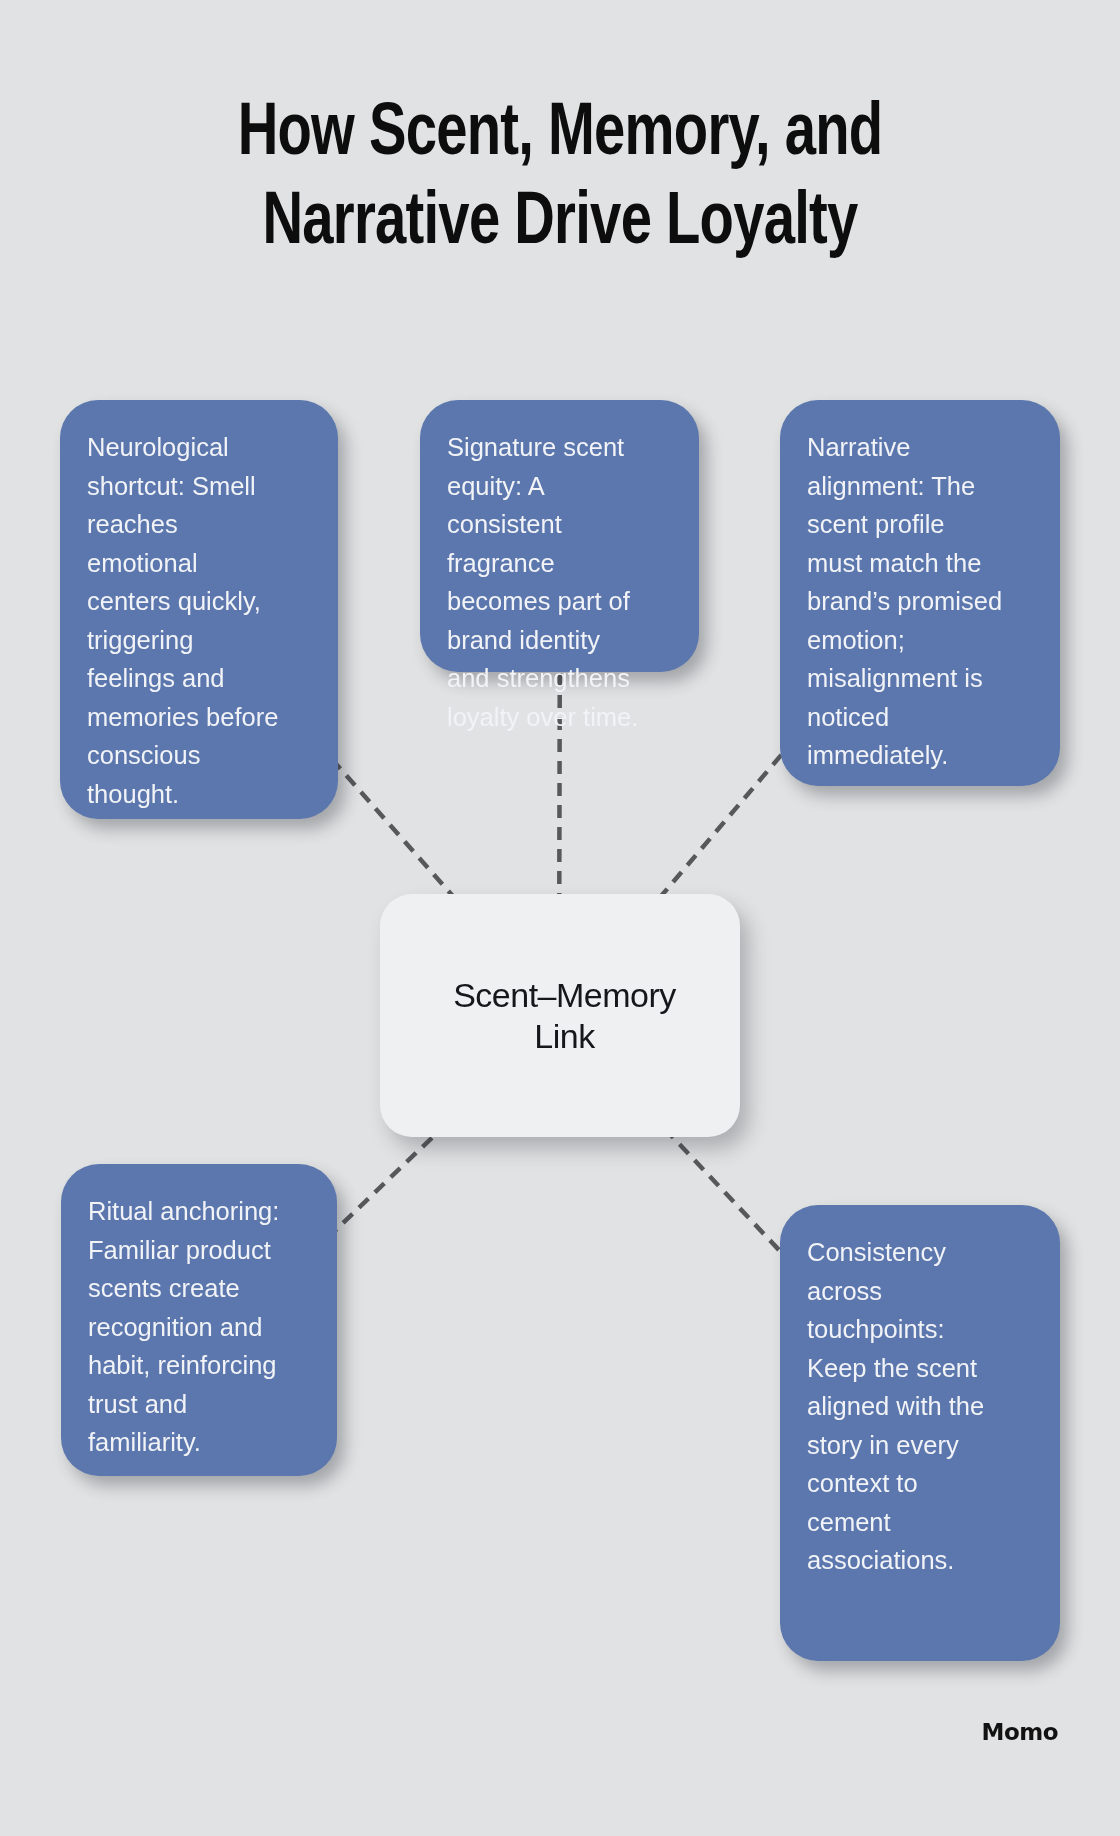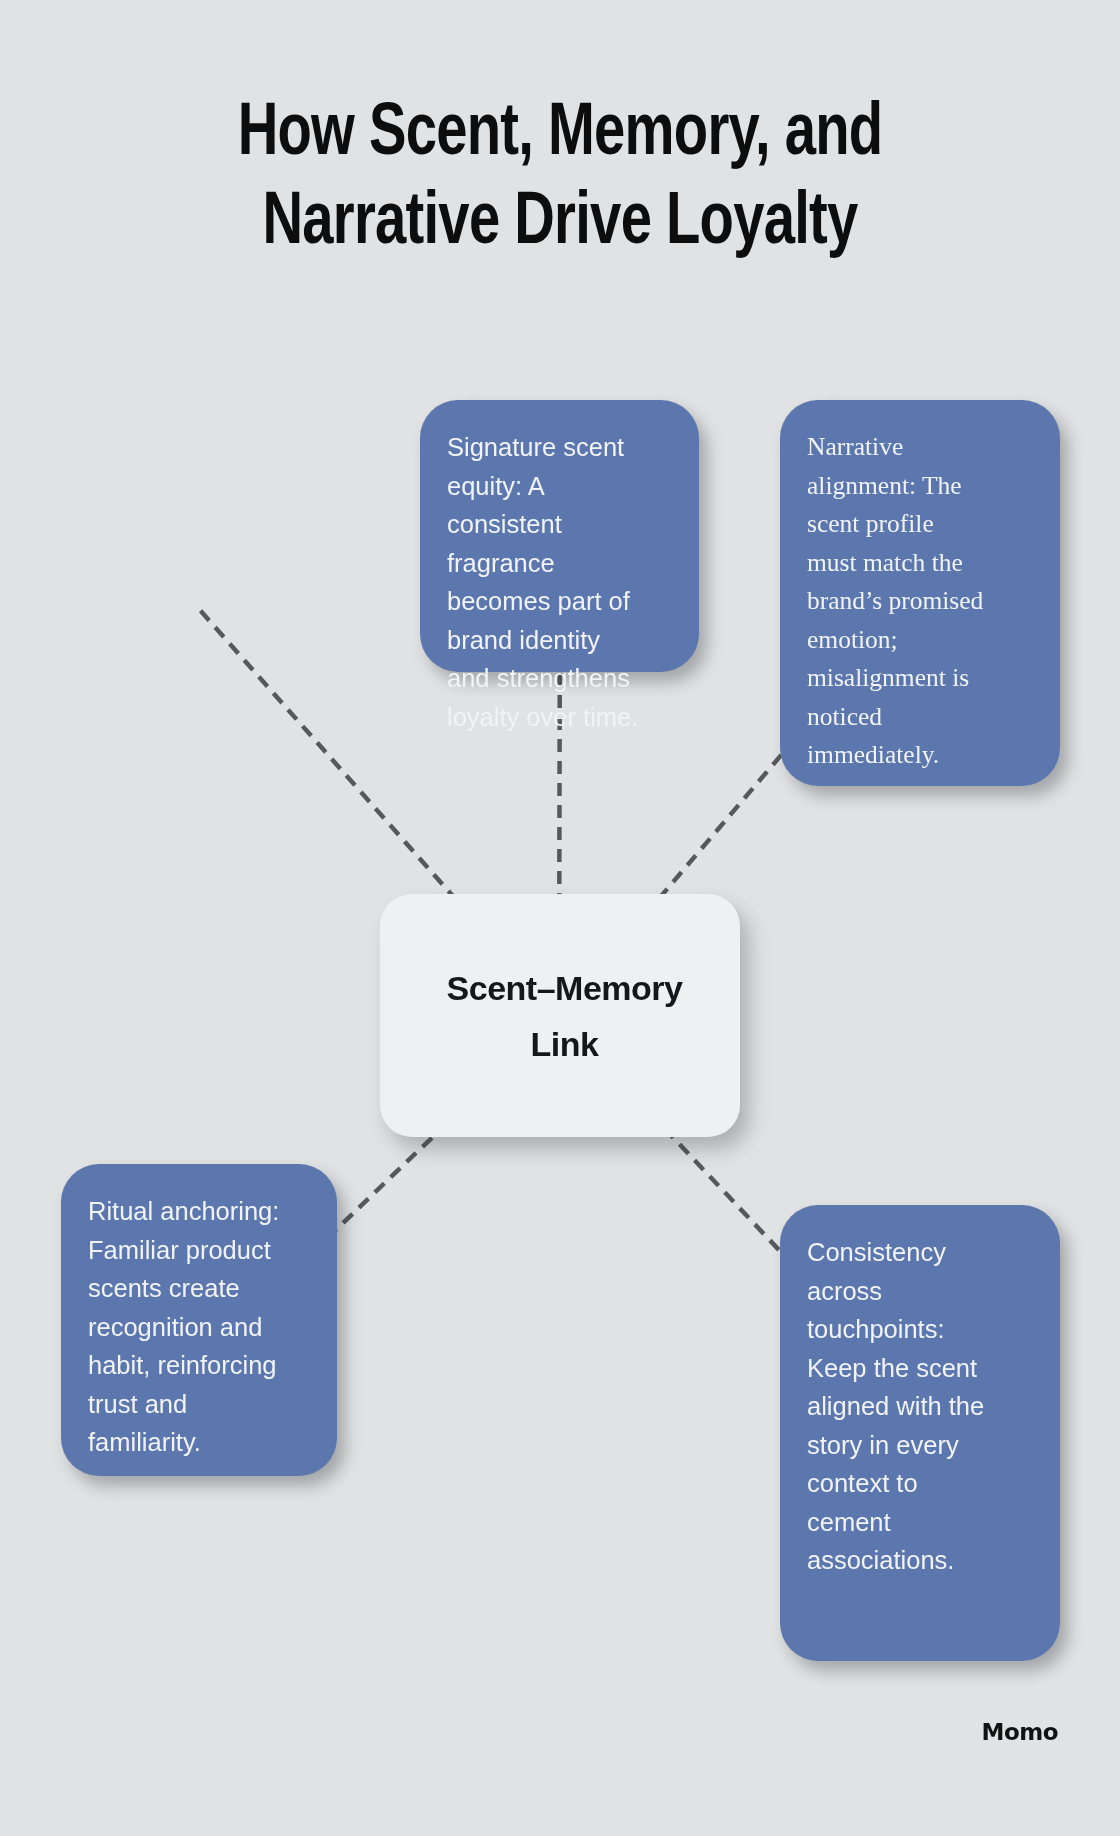--- a/index.html
+++ b/index.html
@@ -36,32 +36,32 @@
     padding:28px 22px 0 27px;
   }
   .node-text{
     margin:0;
     color:var(--node_text,#f1f3f7);
     font-size:25.5px;line-height:38.5px;
     white-space:pre-line;
   }
   .b1{left:60px;top:400px;width:278px;height:419px;}
   .b2{left:420px;top:400px;width:279px;height:272px;}
-  .b3{left:780px;top:400px;width:280px;height:386px;font-family:Liberation Serif, serif;}
+  .b3{left:780px;top:400px;width:280px;height:386px;}
   .b4{left:61px;top:1164px;width:276px;height:312px;}
   .b5{left:780px;top:1205px;width:280px;height:456px;}
   .center-node{
     position:absolute;left:380px;top:894px;width:360px;height:243px;z-index:2;
     background:var(--center_bg,#eef0f2);
     border-radius:32px;
     box-shadow:9px 12px 20px rgba(40,45,55,.28);
     display:flex;align-items:center;justify-content:center;text-align:center;
   }
   .center-label{
-    font-weight:bold;font-size:34px;line-height:56px;letter-spacing:-0.5px;
+    font-weight:normal;font-size:34px;line-height:41px;letter-spacing:-0.5px;
     color:var(--center_text,#15171a);
     white-space:pre-line;
     margin-left:9px;
   }
   .brand{
     position:absolute;right:62px;top:1719px;z-index:2;
     font-family:"DejaVu Sans",sans-serif;
     font-weight:bold;font-size:23px;letter-spacing:-0.5px;
     color:var(--brand_color,#121212);
   }
@@ -77,20 +77,32 @@
     <line class="connector" x1="559" y1="1016" x2="920" y2="592"></line>
     <line class="connector" x1="559" y1="1016" x2="199" y2="1361"></line>
     <line class="connector" x1="559" y1="1016" x2="920" y2="1400"></line>
   </svg>
 
   <header class="title">
     <div class="title-line">How Scent, Memory, and</div>
     <div class="title-line">Narrative Drive Loyalty</div>
   </header>
 
+  <div class="node b1">
+    <p class="node-text">Neurological
+shortcut: Smell
+reaches
+emotional
+centers quickly,
+triggering
+feelings and
+memories before
+conscious
+thought.</p>
+  </div>
 
   <div class="node b2">
     <p class="node-text">Signature scent
 equity: A
 consistent
 fragrance
 becomes part of
 brand identity
 and strengthens
 loyalty over time.</p>

